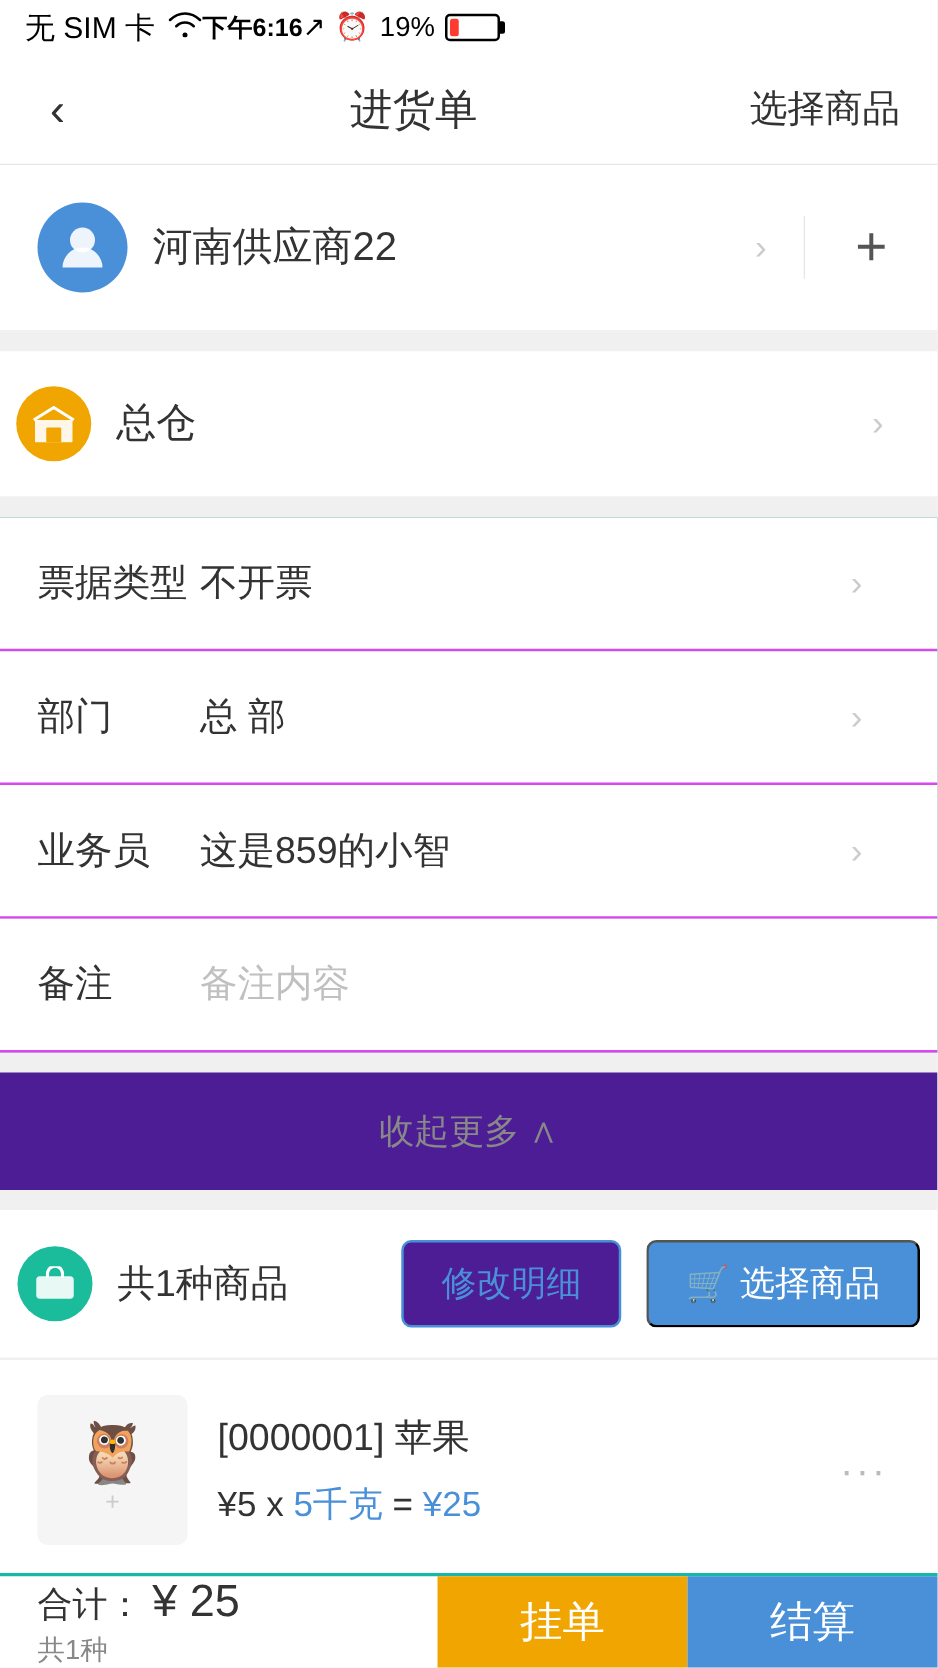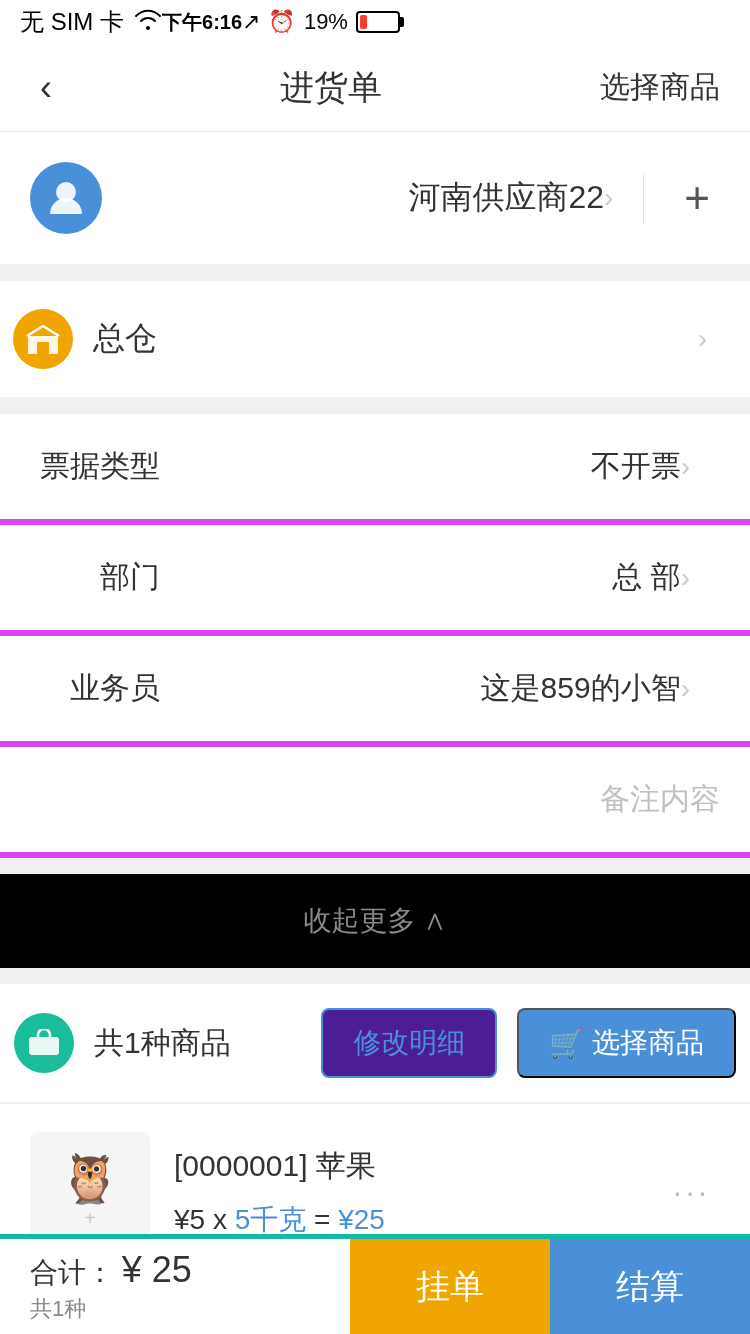--- a/index.html
+++ b/index.html
@@ -83,21 +83,20 @@
       cursor: pointer;
     }
 
     
     .content { background: #f0f0f0; }
 
     
     .section {
       background: #0f766e;
       margin-bottom: 16px;
-      text-align: right;
     }
 
     
     .supplier-row {
       display: flex;
       align-items: center;
       padding: 30px 30px;
       background: #fff;
       border-bottom: 1px solid #f0f0f0;
     }
@@ -170,40 +169,40 @@
       font-size: 32px;
       color: #333;
     }
 
     
     .form-row {
       display: flex;
       align-items: center;
       padding: 32px 30px;
       background: #fff;
-      border-bottom: 6px solid #d946ef;
+      border-bottom: 2px solid #d946ef;
     }
     .form-label {
       width: 130px;
       font-size: 30px;
       color: #333;
       flex-shrink: 0;
     }
     .form-value {
       flex: 1;
       font-size: 30px;
       color: #333;
     }
     .form-value.placeholder {
       color: #c0c0c0;
     }
 
     
     .collapse-btn {
-      background: #000000;
+      background: #4c1d95;
       text-align: center;
       padding: 28px;
       font-size: 28px;
       color: #888;
       cursor: pointer;
       margin-bottom: 16px;
     }
 
     
     .products-header {
@@ -304,24 +303,24 @@
       cursor: pointer;
       padding: 10px;
     }
 
     
     .footer {
       position: fixed;
       bottom: 0;
       left: 0;
       width: 750px;
-      height: 100px;
-      display: flex;
-      background: #fff;
-      border-top: 5px solid #14b8a6;
+      height: 76px;
+      display: flex;
+      background: #fff;
+      border-top: 3px solid #14b8a6;
       margin-top: 12px;
     }
     .footer-total {
       flex: 1;
       display: flex;
       flex-direction: column;
       justify-content: center;
       padding: 0 30px;
     }
     .footer-count {
@@ -421,20 +420,21 @@
       <span class="form-label">部门</span>
       <span class="form-value">总 部</span>
       <span class="chevron">›</span>
     </div>
     <div class="form-row">
       <span class="form-label">业务员</span>
       <span class="form-value">这是859的小智</span>
       <span class="chevron">›</span>
     </div>
     <div class="form-row">
+      <span class="form-label">备注</span>
       <span class="form-value placeholder">备注内容</span>
     </div>
   </div>
 
   <div class="collapse-btn">收起更多 ∧</div>
 
   <div class="products-header">
     <div class="products-icon">
       <svg width="34" height="28" viewBox="0 0 34 28" fill="none">
         <rect x="2" y="8" width="30" height="18" rx="3" fill="white" opacity="0.9"></rect>

